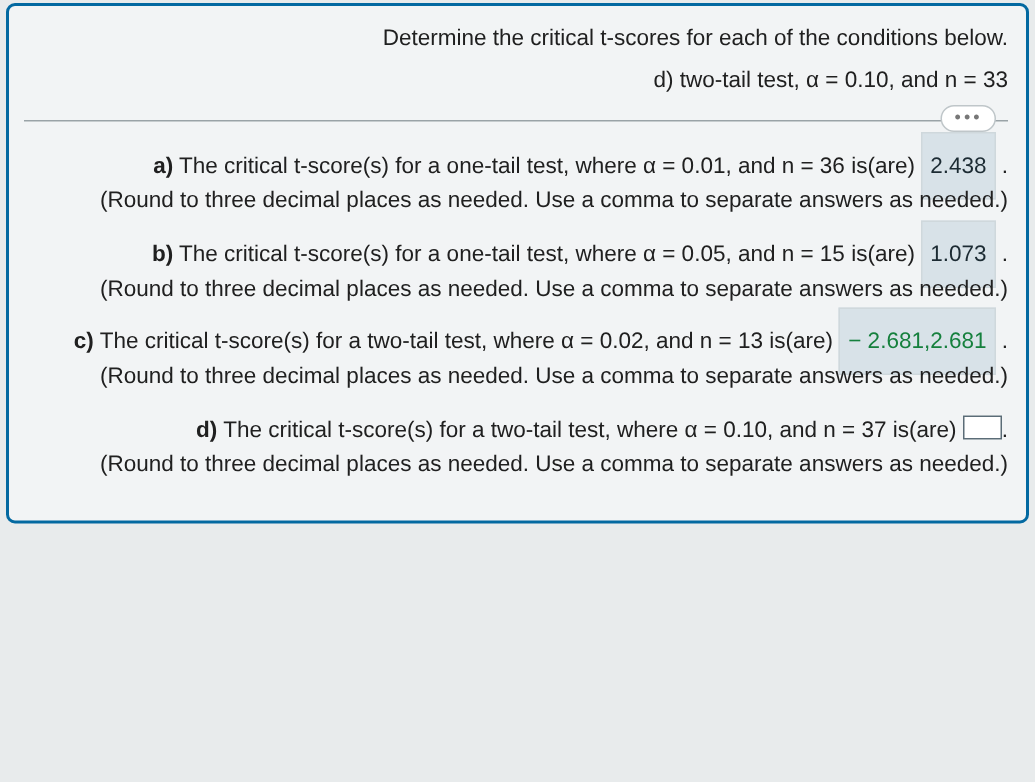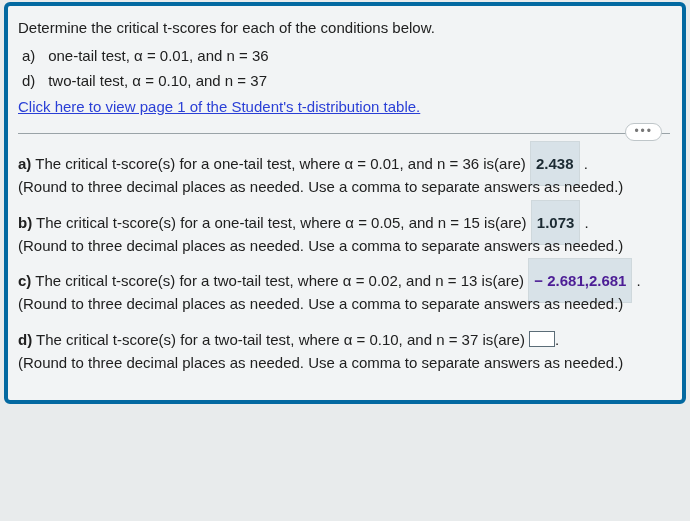--- a/index.html
+++ b/index.html
@@ -9,25 +9,26 @@
     width: 690px;
     height: 521px;
     background: #e8ebec;
     font-family: Arial, Helvetica, sans-serif;
     font-size: 15px;
     color: #202020;
     overflow: hidden;
   }
   .panel {
     background: #f2f4f5;
-    border: 4px solid #0369a1;
+    border: 2px solid #0369a1;
     border-radius: 6px;
     margin: 2px 4px;
     padding: 10px 12px 14px 10px;
     line-height: 1.6;
+    text-align: right;
   }
   .prompt {
     margin-bottom: 4px;
   }
   .cond-list { margin-left: 4px; }
   .cond-item { margin: 1px 0; }
   .cond-label { display:inline-block; width: 22px; }
   .link {
     color: #2a3fd6;
     text-decoration: underline;
@@ -58,53 +59,48 @@
     height: 18px;
     line-height: 14px;
     cursor: pointer;
   }
   .answers .item { margin-bottom: 12px; line-height: 1.55; }
   .ans-box {
     background: #d8e2e8;
     padding: 13px 5px;
     border: 1px solid #cfd8dc;
     color: #1c2b33;
-    font-weight: 700;
+    font-weight: 400;
   }
-  .ans-box.neg { color: #4c1d95; }
+  .ans-box.neg { color: #15803d; }
   .empty-box {
     display: inline-block;
     width: 26px;
     height: 16px;
     border: 1.5px solid #5b6c77;
     vertical-align: -2px;
     background: #fff;
     cursor: text;
   }
   .hint { display:block; }
 </style>
 </head>
 <body>
 
 <div class="panel">
 
   <div class="prompt">Determine the critical t-scores for each of the conditions below.</div>
 
   <div class="cond-list">
     <div class="cond-item">
-      <span class="cond-label">a)</span>
-      <span>one-tail test, α = 0.01, and n = 36</span>
-    </div>
-    <div class="cond-item">
       <span class="cond-label">d)</span>
-      <span>two-tail test, α = 0.10, and n = 37</span>
+      <span>two-tail test, α = 0.10, and n = 33</span>
     </div>
   </div>
 
-  <a class="link">Click here to view page 1 of the Student's t-distribution table.</a>
 
   <div class="divider-wrap">
     <hr class="hr">
     <div class="more-pill">•••</div>
   </div>
 
   <div class="answers">
 
     <div class="item">
       <b>a)</b><span> The critical t-score(s) for a one-tail test, where α = 0.01, and n = 36 is(are) </span><span class="ans-box">2.438</span><span> .</span>

